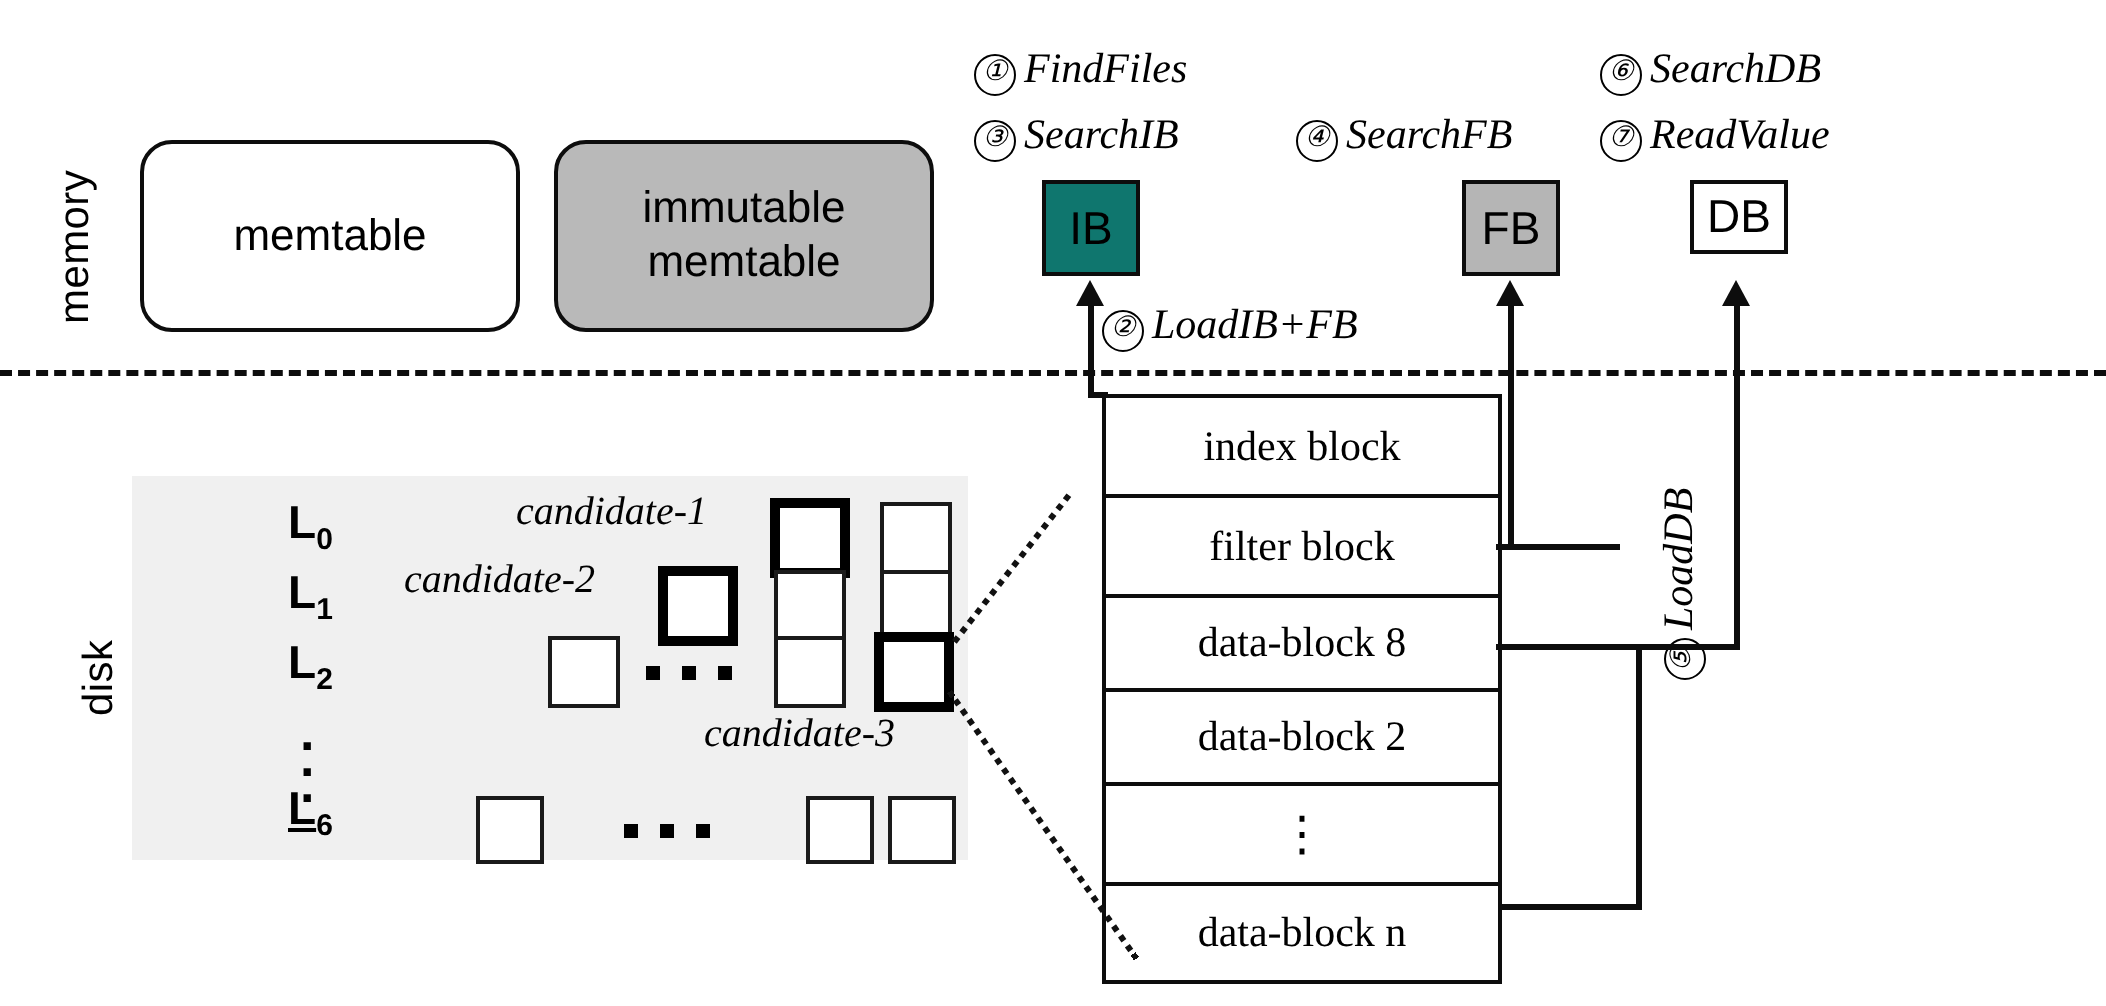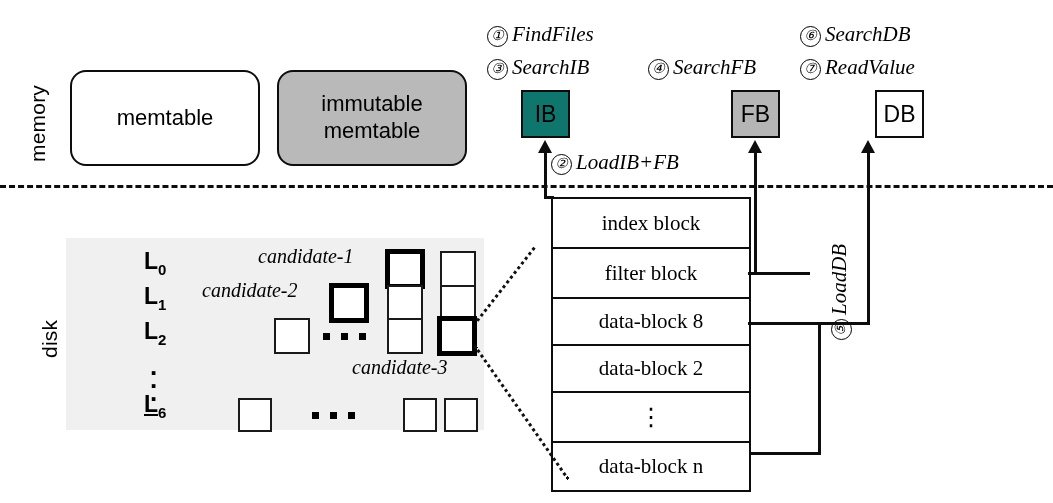--- a/index.html
+++ b/index.html
@@ -140,21 +140,21 @@
   <div class="divider" style="left:0px; top:185px; width:1053px;"></div>
 
   <div class="cachebox ib" style="left:521px; top:90px; width:49px; height:48px;">
     <span>IB</span>
   </div>
 
   <div class="cachebox fb" style="left:731px; top:90px; width:49px; height:48px;">
     <span>FB</span>
   </div>
 
-  <div class="cachebox db" style="left:875px; top:90px; width:49px; height:48px;">
+  <div class="cachebox db" style="left:845px; top:90px; width:49px; height:37px;">
     <span>DB</span>
   </div>
 
   <div class="step" style="left:487px; top:24px;">
     <span class="num">①</span><span>FindFiles</span>
   </div>
 
   <div class="step" style="left:648px; top:57px;">
     <span class="num">④</span><span>SearchFB</span>
   </div>

